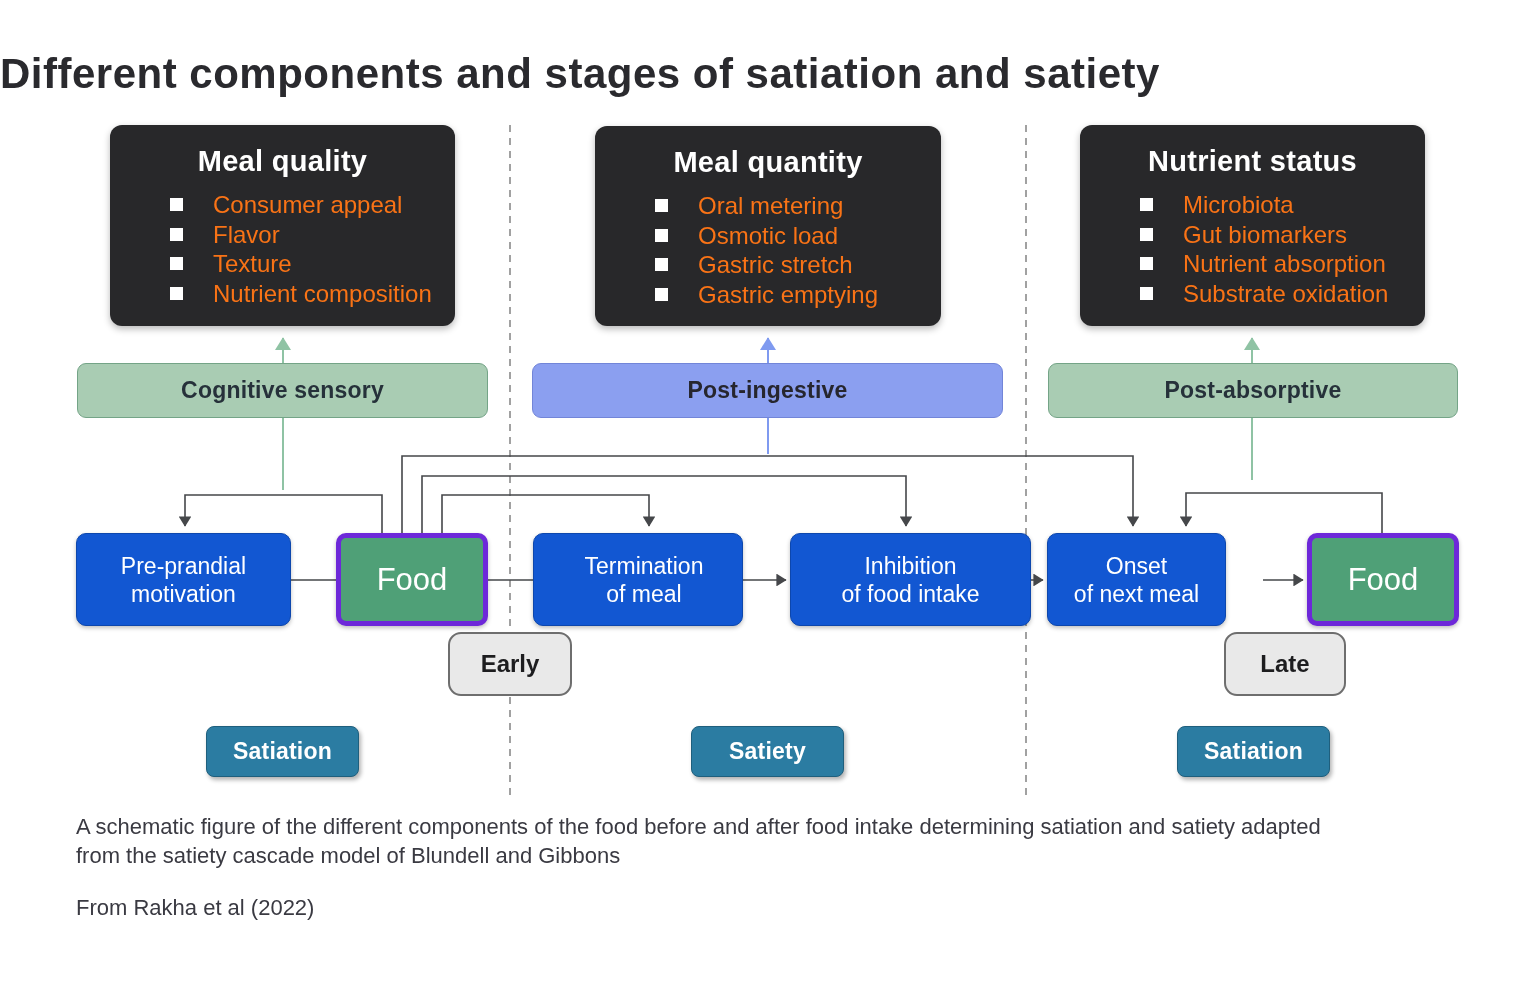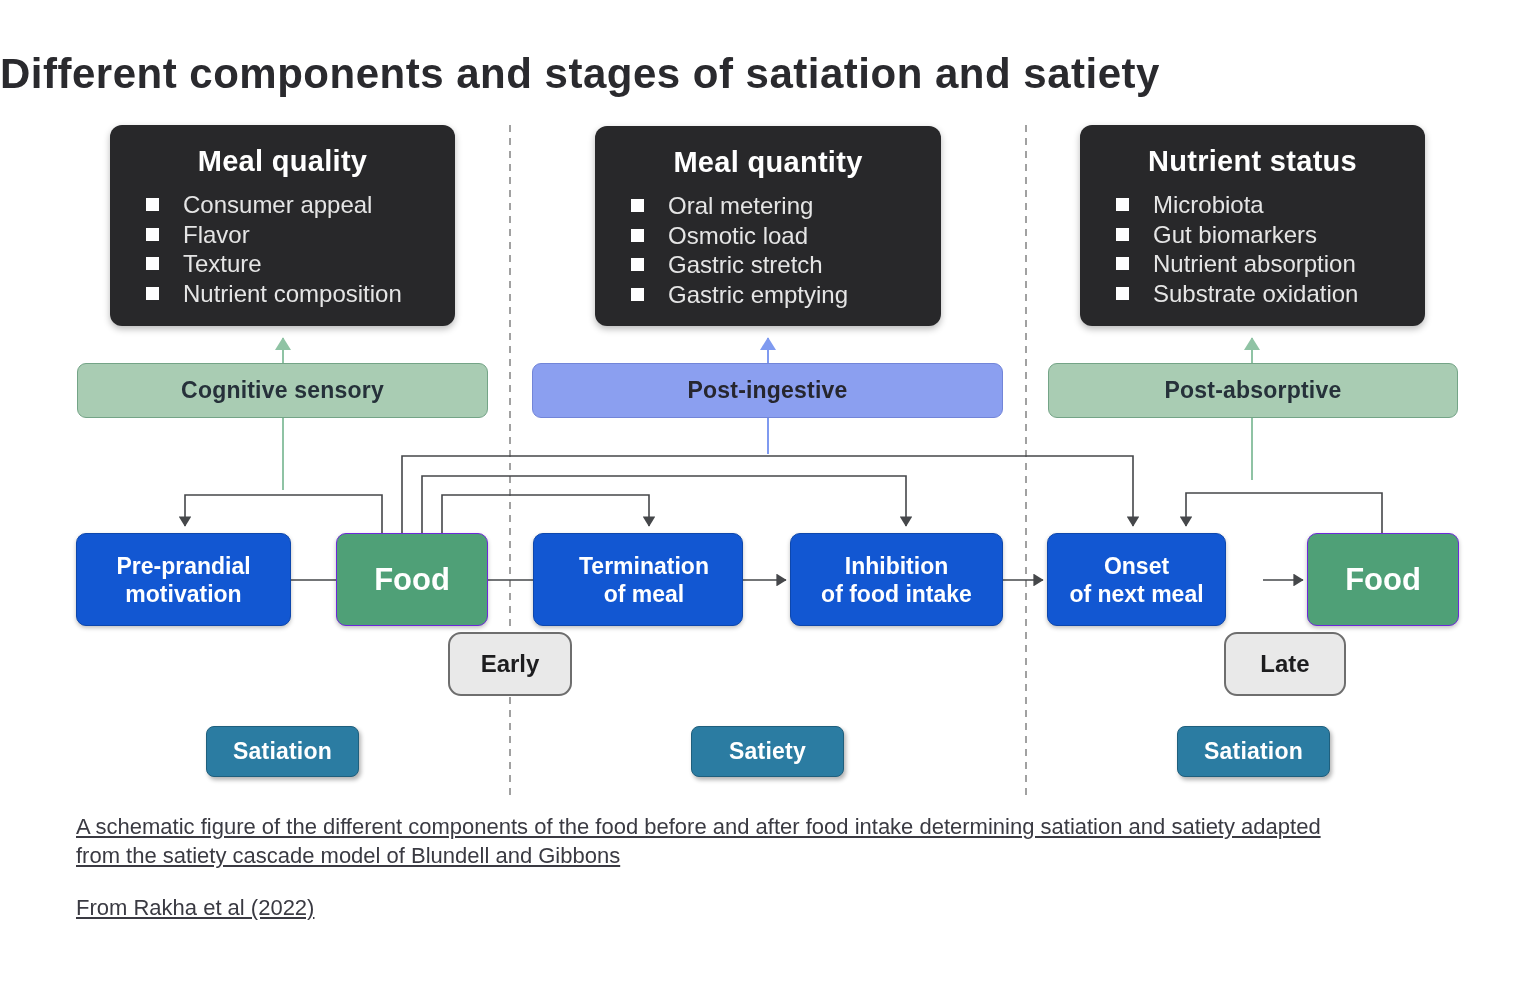--- a/index.html
+++ b/index.html
@@ -18,55 +18,55 @@
     background:#28282a;border-radius:12px;color:#ffffff;z-index:2;
     box-shadow:0 3px 7px rgba(0,0,0,.28);
   }
   .panel-title{
     text-align:center;font-size:29px;font-weight:700;margin-top:20px;letter-spacing:.3px;
   }
   .panel-list{
     list-style:none;margin:12px 0 0 0;padding:0 0 0 36px;
   }
   .panel-list li{
-    font-size:24px;line-height:29.5px;display:flex;align-items:center;gap:24px;color:#e5e5e5;
+    font-size:24px;line-height:29.5px;display:flex;align-items:center;gap:30px;color:#f97316;margin-left:24px;
   }
   .bullet-sq{width:13px;height:13px;background:#ffffff;display:inline-block;flex:0 0 13px;}
   
   .bar{
     top:363px;height:55px;border-radius:9px;z-index:2;
     display:flex;align-items:center;justify-content:center;
     font-size:23px;font-weight:700;color:#26313a;letter-spacing:.2px;
   }
   .bar.green{background:#a9ccb3;border:1px solid #74a487;}
   .bar.peri{background:#8b9ff0;border:1px solid #7285d8;color:#26262e;}
   
   .flow{
     top:533px;height:93px;border-radius:10px;z-index:2;
     display:flex;flex-direction:column;align-items:center;justify-content:center;
-    color:#ffffff;font-weight:700;font-size:23px;line-height:28px;text-align:center;
+    color:#ffffff;font-weight:400;font-size:23px;line-height:28px;text-align:center;
     box-shadow:0 2px 4px rgba(0,0,0,.25);
   }
   .flow.blue{background:#1257d2;border:1px solid #0d47ad;}
-  .flow.green{background:#4fa077;border:1px solid #6d28d9;font-size:31px;}
+  .flow.green{background:#4fa077;border:5px solid #6d28d9;font-size:31px;}
   
   .timetag{
     top:632px;height:64px;background:#e9e9e9;border:2px solid #6e6e6e;border-radius:13px;z-index:2;
     display:flex;align-items:center;justify-content:center;
     font-size:24px;font-weight:700;color:#1d1d1f;
   }
   
   .phase{
     top:726px;height:51px;background:#2b7ca2;border:1px solid #1f5f7d;border-radius:8px;z-index:2;
     display:flex;align-items:center;justify-content:center;
     font-size:23px;font-weight:700;color:#ffffff;letter-spacing:.2px;
     box-shadow:2px 3px 4px rgba(0,0,0,.3);
   }
   
-  .caption{left:76px;width:1400px;font-size:22px;line-height:29px;color:#3a3a42;text-decoration:underline;}
+  .caption{left:76px;width:1400px;font-size:22px;line-height:29px;color:#3a3a42;}
   svg.overlay{position:absolute;left:0;top:0;z-index:1;}
 </style>
 </head>
 <body>
 
 <div id="stage">
 
   <svg class="overlay" width="1536" height="985" viewBox="0 0 1536 985">
     <defs>
       <marker id="ah" viewBox="0 0 10 10" refX="7.5" refY="5" markerWidth="8" markerHeight="8" orient="auto-start-reverse">
@@ -196,21 +196,21 @@
     <div>Pre-prandial</div>
     <div>motivation</div>
   </div>
   <div class="abs flow green" style="left:336px;width:152px;">
     <div>Food</div>
   </div>
   <div class="abs flow blue" style="left:533px;width:210px;padding-left:12px;">
     <div>Termination</div>
     <div>of meal</div>
   </div>
-  <div class="abs flow blue" style="left:790px;width:213px;">
+  <div class="abs flow blue" style="left:790px;width:241px;">
     <div>Inhibition</div>
     <div>of food intake</div>
   </div>
   <div class="abs flow blue" style="left:1047px;width:179px;">
     <div>Onset</div>
     <div>of next meal</div>
   </div>
   <div class="abs flow green" style="left:1307px;width:152px;">
     <div>Food</div>
   </div>

